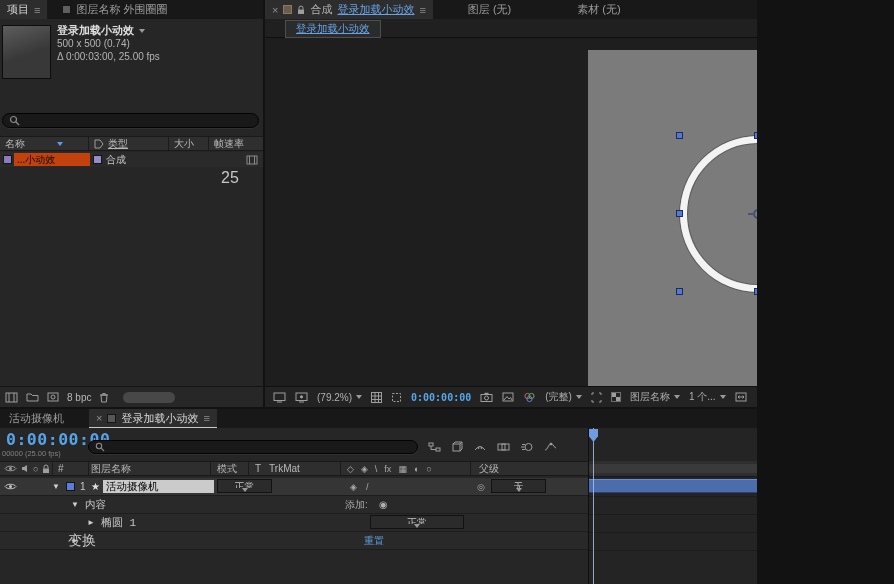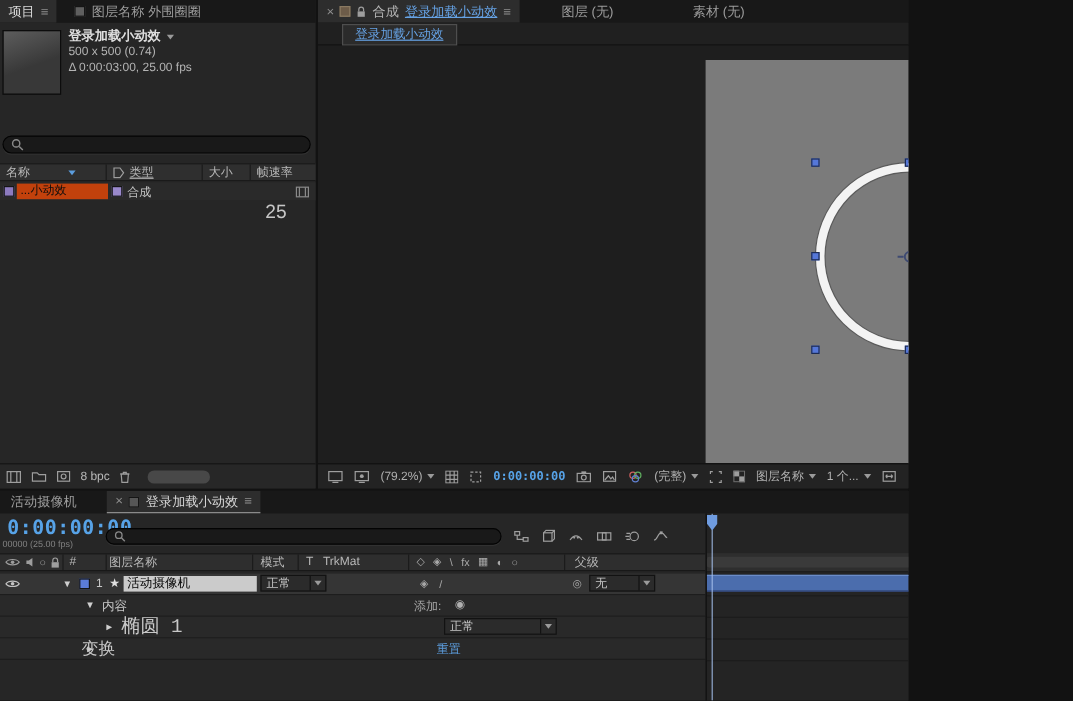--- a/index.html
+++ b/index.html
@@ -11,21 +11,21 @@
   .tab{display:flex;align-items:center;gap:5px;padding:0 7px;white-space:nowrap;}
   .tab.active{background:#2d2d2d;color:#d8d8d8;}
   .tab.underlined{border-bottom:1px solid #c9c9c9;}
   .glyph{color:#8f8f8f;}
   .chip{width:9px;height:9px;display:inline-block;flex:0 0 auto;border:1px solid #151515;box-sizing:border-box;}
   .tri{width:0;height:0;border-left:3px solid transparent;border-right:3px solid transparent;border-top:4px solid #9a9a9a;display:inline-block;}
   .tri.blue{border-top-color:#5c9ddd;}
   .link-blue{color:#66a3e6;text-decoration:underline;}
   .ic{display:block;flex:0 0 auto;}
   .search-box{position:absolute;display:flex;align-items:center;gap:5px;height:15px;background:#191919;border:1px solid #030303;border-radius:8px;padding:0 6px;box-shadow:0 1px 0 rgba(255,255,255,.05);box-sizing:border-box;}
-  .ddbox{position:absolute;display:flex;align-items:center;height:15px;background:#2b2b2b;border:1px solid #121212;font-size:10px;color:#c6c6c6;box-sizing:border-box;}
+  .ddbox{position:absolute;display:flex;align-items:center;height:15px;background:#2b2b2b;border:1px solid #121212;font-size:10px;color:#c6c6c6;box-sizing:border-box;flex-direction:column;}
   .ddbox .lbl{flex:1;padding:0 4px;overflow:hidden;white-space:nowrap;}
   .ddbox .sep{width:1px;align-self:stretch;background:#121212;}
   .ddbox .car{padding:0 3px;display:flex;align-items:center;}
   .dd{display:inline-flex;align-items:center;gap:4px;white-space:nowrap;}
   .mono{font-family:"DejaVu Sans Mono","Liberation Mono",monospace;}
 
   
   #project-panel{left:0;top:0;width:263px;height:407px;}
   .thumb{position:absolute;left:2px;top:6px;width:47px;height:52px;border:1px solid #0c0c0c;
          background:linear-gradient(160deg,#5d5d5d,#383838 55%);}
@@ -454,21 +454,21 @@
 
         <div class="row">
           <span class="ri caret-exp" style="left:71px;">▼</span>
           <span class="ri" style="left:85px;font-size:10.5px;">内容</span>
           <span class="ri" style="left:345px;font-size:10px;color:#a8a8a8;">添加:</span>
           <span class="ri" style="left:379px;font-size:10px;color:#b0b0b0;">◉</span>
         </div>
 
         <div class="row">
           <span class="ri caret-exp" style="left:87px;">►</span>
-          <span class="ri" style="left:101px;font-size:16px;font-family:Liberation Mono, monospace;">椭圆 1</span>
+          <span class="ri" style="left:101px;font-size:11px;font-family:Liberation Mono, monospace;">椭圆 1</span>
           <span class="ddbox" style="left:370px;top:1px;width:94px;height:14px;">
             <span class="lbl">正常</span>
             <span class="sep"></span>
             <span class="car">
                 <span class="tri"></span>
               </span>
           </span>
         </div>
 
         <div class="row">

